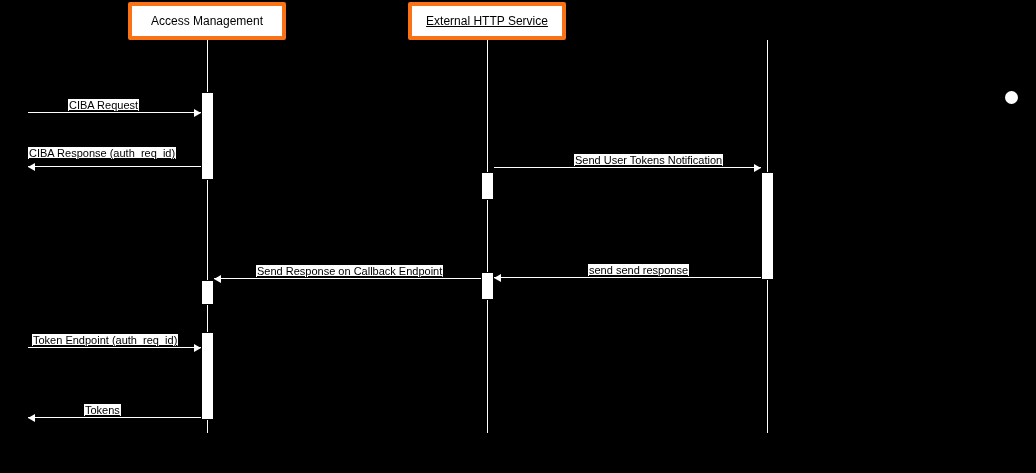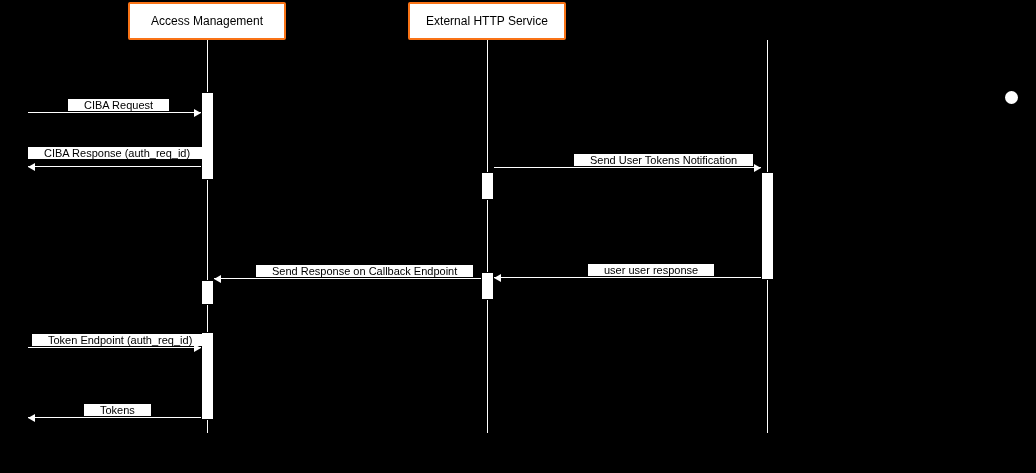--- a/index.html
+++ b/index.html
@@ -11,21 +11,21 @@
     position: relative;
     width: 1036px;
     height: 473px;
     background: #000000;
     font-family: "Liberation Sans", sans-serif;
     overflow: hidden;
   }
   .participant {
     position: absolute;
     background: #ffffff;
-    border: 2px solid #f97316;
+    border: 4px solid #f97316;
     border-radius: 2px;
     color: #000000;
     font-size: 12px;
     display: flex;
     align-items: center;
     justify-content: center;
     text-align: left;
     box-sizing: border-box;
   }
   .lifeline {
@@ -43,22 +43,23 @@
     position: absolute;
     height: 1px;
     background: #ffffff;
   }
   .msg-label {
     position: absolute;
     background: #ffffff;
     color: #000000;
     font-size: 11px;
     white-space: nowrap;
-    padding: 0 16px;
+    padding: 0 1px;
     line-height: 12px;
+    text-decoration: underline;
   }
   .arrowhead {
     position: absolute;
     width: 0;
     height: 0;
     border-top: 4px solid transparent;
     border-bottom: 4px solid transparent;
   }
   .arrow-right {
     border-left: 7px solid #ffffff;
@@ -77,21 +78,21 @@
 </head>
 <body>
 
 <div id="canvas">
     <div class="lifeline" style="left: 207px; top: 40px; height: 393px;"></div>
     <div class="lifeline" style="left: 487px; top: 40px; height: 393px;"></div>
     <div class="lifeline" style="left: 767px; top: 40px; height: 393px;"></div>
     <div class="participant" style="left: 128px; top: 2px; width: 158px; height: 38px;">
       <span>Access Management</span>
     </div>
-    <div class="participant" style="left: 408px; top: 2px; width: 158px; height: 38px;">
+    <div class="participant" style="left: 408px; top: 2px; width: 158px; height: 38px; text-decoration: underline;">
       <span>External HTTP Service</span>
     </div>
     <div class="activation" style="left: 201px; top: 92px; width: 13px; height: 88px;"></div>
     <div class="activation" style="left: 481px; top: 172px; width: 13px; height: 28px;"></div>
     <div class="activation" style="left: 761px; top: 172px; width: 13px; height: 108px;"></div>
     <div class="activation" style="left: 201px; top: 280px; width: 13px; height: 25px;"></div>
     <div class="activation" style="left: 481px; top: 272px; width: 13px; height: 28px;"></div>
     <div class="activation" style="left: 201px; top: 332px; width: 13px; height: 88px;"></div>
     <div class="msg-line" style="left: 28px; top: 112px; width: 173px;"></div>
     <div class="arrowhead arrow-right" style="top: 108.5px; left: 194px;"></div>
@@ -100,21 +101,21 @@
     <div class="arrowhead arrow-left" style="top: 162.5px; left: 28px;"></div>
     <div class="msg-label" style="left: 28px; top: 147px;">CIBA Response (auth_req_id)</div>
     <div class="msg-line" style="left: 494px; top: 167px; width: 267px;"></div>
     <div class="arrowhead arrow-right" style="top: 163.5px; left: 754px;"></div>
     <div class="msg-label" style="left: 574px; top: 154px;">Send User Tokens Notification</div>
     <div class="msg-line" style="left: 214px; top: 278px; width: 267px;"></div>
     <div class="arrowhead arrow-left" style="top: 274.5px; left: 214px;"></div>
     <div class="msg-label" style="left: 256px; top: 265px;">Send Response on Callback Endpoint</div>
     <div class="msg-line" style="left: 494px; top: 277px; width: 267px;"></div>
     <div class="arrowhead arrow-left" style="top: 273.5px; left: 494px;"></div>
-    <div class="msg-label" style="left: 588px; top: 264px;">user user response</div>
+    <div class="msg-label" style="left: 588px; top: 264px;">send send response</div>
     <div class="msg-line" style="left: 28px; top: 347px; width: 173px;"></div>
     <div class="arrowhead arrow-right" style="top: 343.5px; left: 194px;"></div>
     <div class="msg-label" style="left: 32px; top: 334px;">Token Endpoint (auth_req_id)</div>
     <div class="msg-line" style="left: 28px; top: 417px; width: 173px;"></div>
     <div class="arrowhead arrow-left" style="top: 413.5px; left: 28px;"></div>
     <div class="msg-label" style="left: 84px; top: 404px;">Tokens</div>
     <div class="actor-dot" style="left: 1005px; top: 91px;"></div>
   </div>
 
 </body></html>

